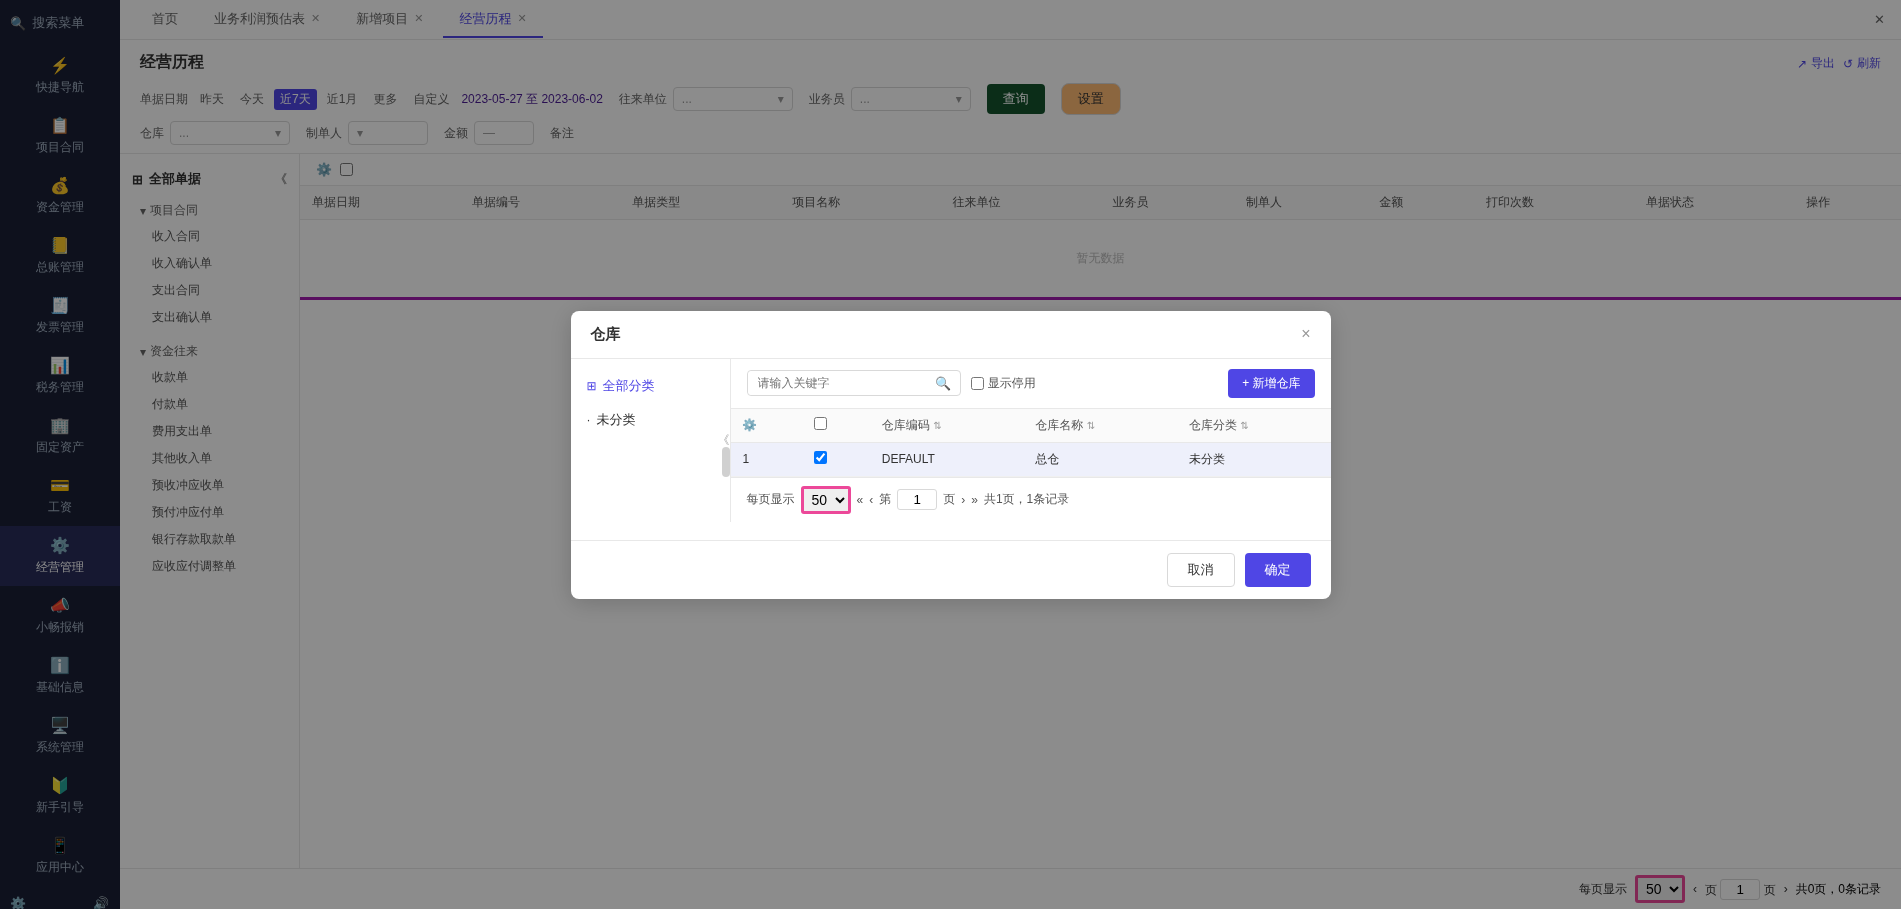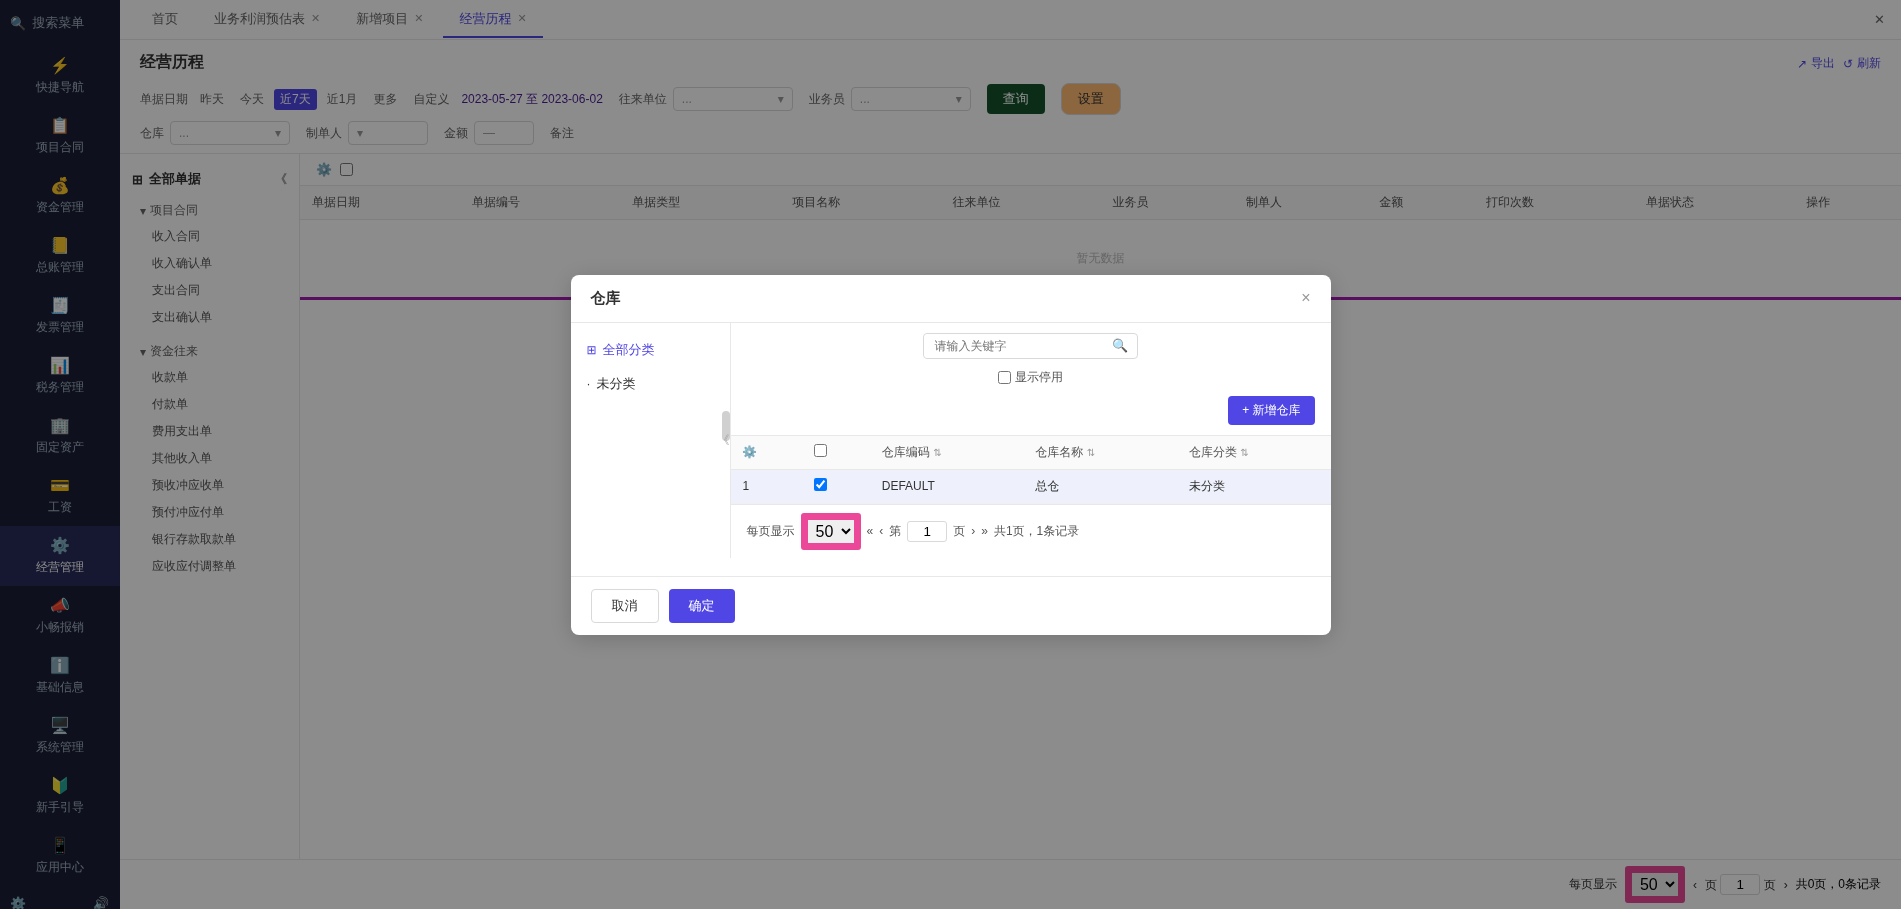--- a/index.html
+++ b/index.html
@@ -98,39 +98,39 @@
     }
     .modal-header { padding: 14px 20px; border-bottom: 1px solid #e8e8e8; display: flex; align-items: center; justify-content: space-between; }
     .modal-title { font-size: 15px; font-weight: 600; }
     .modal-close { cursor: pointer; font-size: 16px; color: #999; }
     .modal-body { display: flex; flex: 1; overflow: hidden; }
     .modal-left { width: 160px; border-right: 1px solid #e8e8e8; padding: 10px 0; overflow-y: auto; flex-shrink: 0; }
     .modal-left-item { padding: 8px 16px; font-size: 13px; cursor: pointer; display: flex; align-items: center; gap: 6px; }
     .modal-left-item.active { color: #4f46e5; font-weight: 500; }
     .modal-left-item-icon { font-size: 12px; }
     .modal-right { flex: 1; display: flex; flex-direction: column; overflow: hidden; }
-    .modal-toolbar { padding: 10px 16px; display: flex; align-items: center; gap: 10px; border-bottom: 1px solid #e8e8e8; flex-direction: column; }
+    .modal-toolbar { padding: 10px 16px; display: flex; align-items: center; gap: 10px; border-bottom: 1px solid #e8e8e8; }
     .modal-search { border: 1px solid #d9d9d9; border-radius: 4px; padding: 5px 10px; font-size: 12px; width: 180px; outline: none; }
     .modal-checkbox-label { display: flex; align-items: center; gap: 4px; font-size: 12px; color: #555; cursor: pointer; }
     .btn-add { background: #4f46e5; color: #ffffff; border: none; border-radius: 4px; padding: 6px 14px; font-size: 12px; cursor: pointer; margin-left: auto; display: flex; align-items: center; gap: 4px; }
     .modal-table-wrap { flex: 1; overflow: auto; }
     .modal-table { width: 100%; border-collapse: collapse; font-size: 12px; }
     .modal-table thead tr { background: #fafafa; }
     .modal-table th { padding: 8px 12px; text-align: left; border-bottom: 1px solid #e8e8e8; font-weight: 500; color: #555; white-space: nowrap; }
     .modal-table td { padding: 8px 12px; border-bottom: 1px solid #f0f0f0; }
     .modal-table tr.selected td { background: #eef0fb; }
     .modal-pagination { padding: 8px 16px; border-top: 1px solid #e8e8e8; display: flex; align-items: center; gap: 6px; font-size: 12px; color: #555; }
-    .modal-footer { padding: 12px 20px; border-top: 1px solid #e8e8e8; display: flex; gap: 10px; margin-top: 18px; }
+    .modal-footer { padding: 12px 20px; border-top: 1px solid #e8e8e8; display: flex; justify-content: flex-end; gap: 10px; margin-top: 18px; }
     .btn-cancel { border: 1px solid #d9d9d9; background: #fff; color: #333; border-radius: 4px; padding: 7px 20px; font-size: 13px; cursor: pointer; }
     .btn-confirm { background: #4f46e5; color: #fff; border: none; border-radius: 4px; padding: 7px 20px; font-size: 13px; cursor: pointer; }
 
     .sort-icon { color: #999; font-size: 10px; }
     .collapse-btn { cursor: pointer; color: #999; font-size: 12px; }
 
-    .page-select { border: 7px solid #ec4899; border-radius: 3px; padding: 2px 4px; font-size: 16px; }
+    .page-select { border: 3px solid #ec4899; border-radius: 3px; padding: 2px 4px; font-size: 14px; }
 
     .empty-tip { text-align: center; color: #bbb; padding: 30px; font-size: 12px; }
 
   </style>
 </head>
 <body>
 
 <div class="sidebar">
   <div class="sidebar-search">
     <span>🔍</span>

